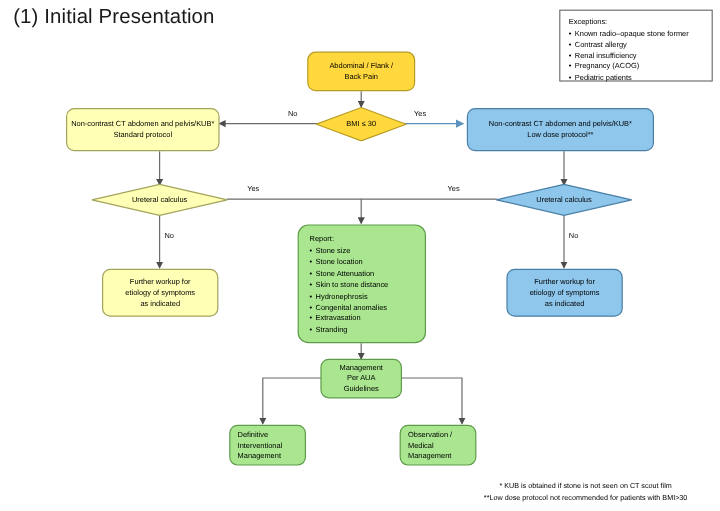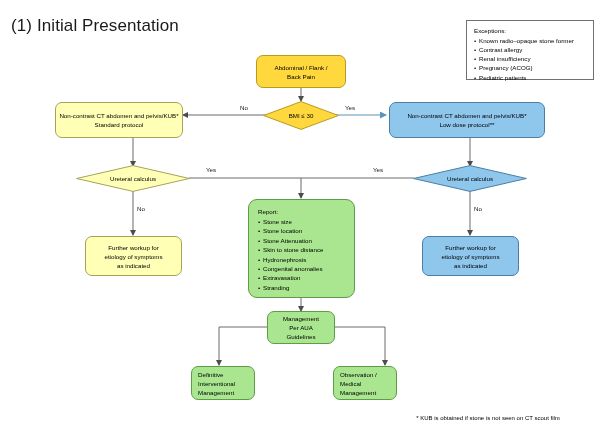--- a/index.html
+++ b/index.html
@@ -1,21 +1,21 @@
 <!DOCTYPE html>
 <html><head>
 <meta charset="utf-8">
 <style>
   html,body{margin:0;padding:0;background:#ffffff;}
   body{
     width:600px;height:426px;position:relative;overflow:hidden;
     font-family:"Liberation Sans","DejaVu Sans",sans-serif;
     color:#000;
   }
-  .canvas{position:absolute;left:0;top:12px;width:600px;height:328px;}
+  .canvas{position:absolute;left:0;top:0;width:600px;height:328px;}
 
   #page-title{
     position:absolute;left:11px;top:4px;
     font-size:17px;letter-spacing:.1px;color:#1a1a1a;
     white-space:nowrap;
   }
 
   
   .node{
     position:absolute;box-sizing:border-box;

